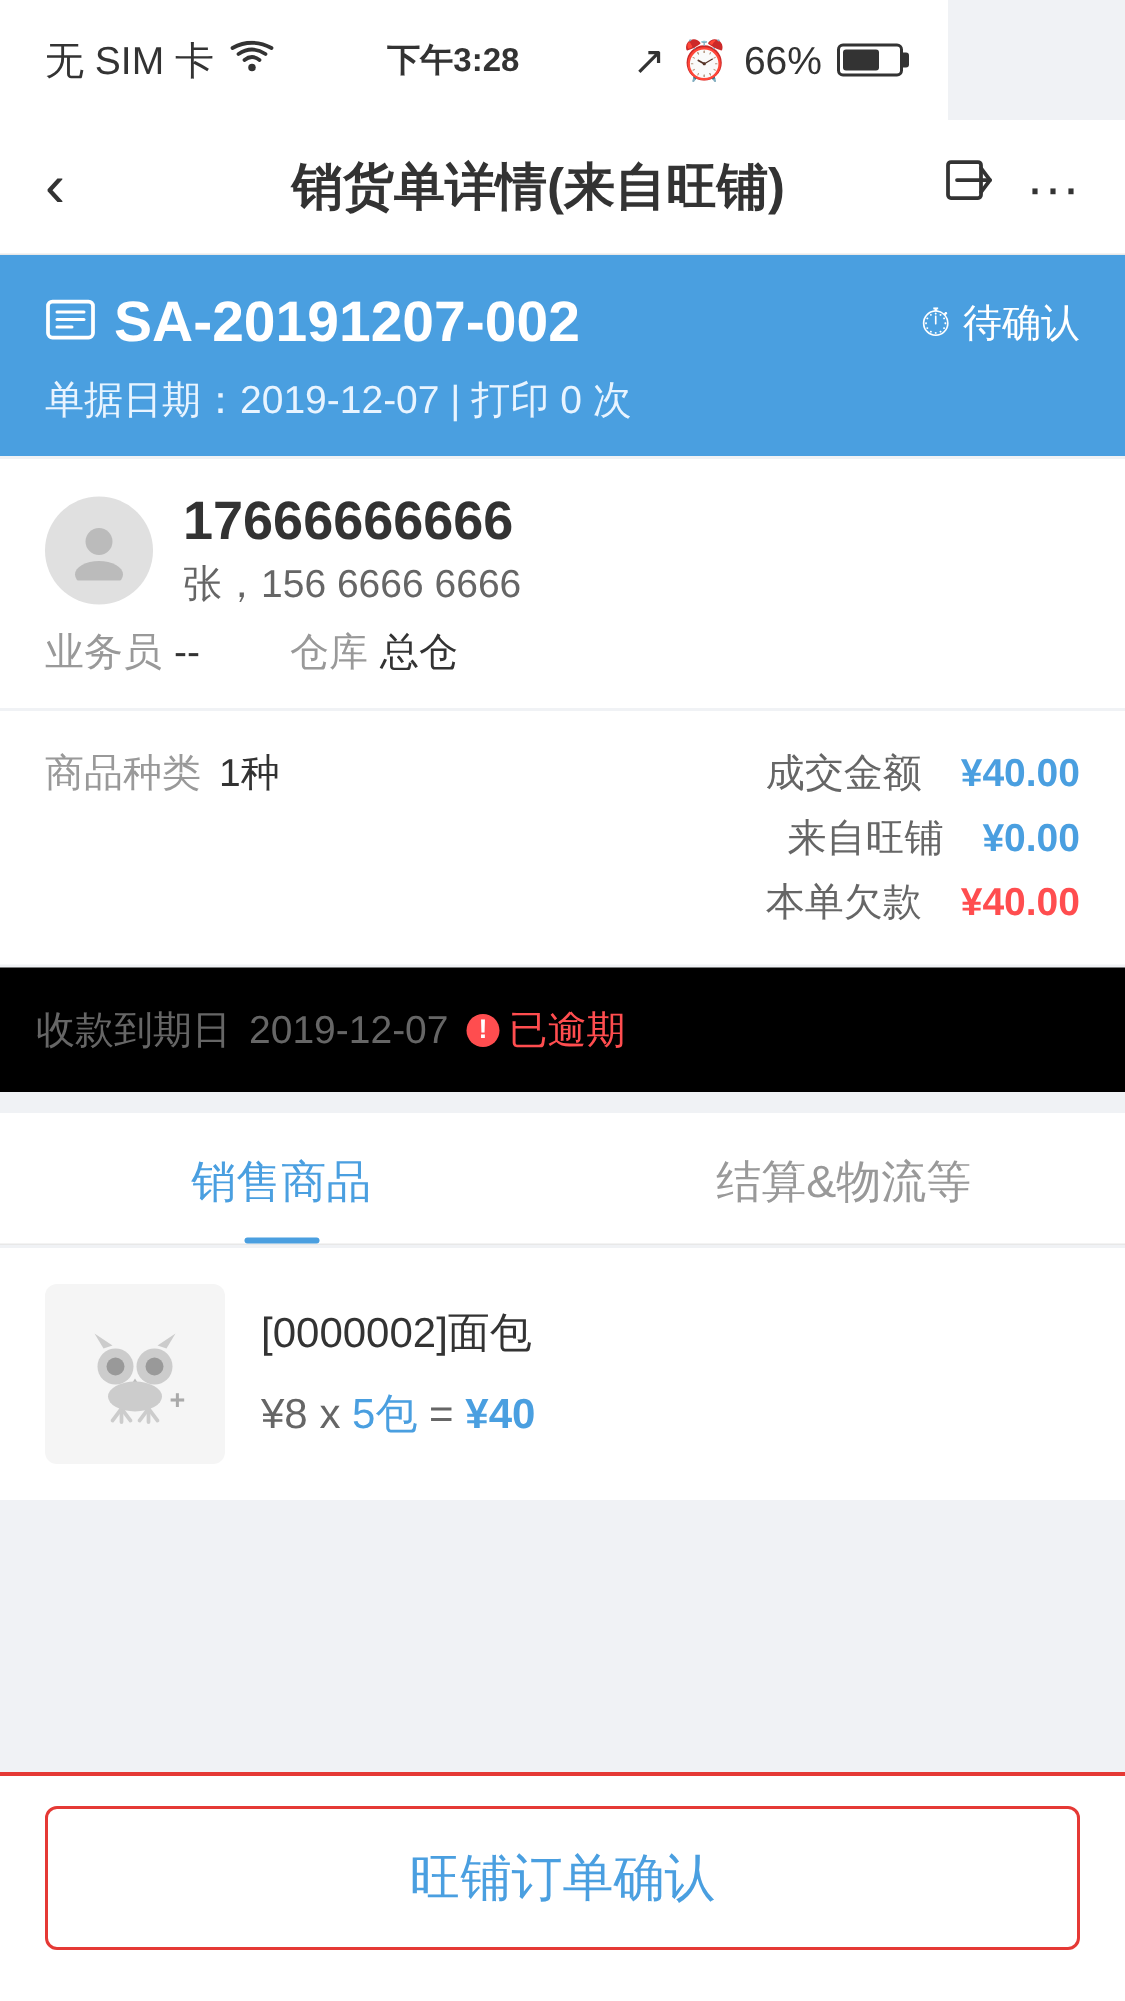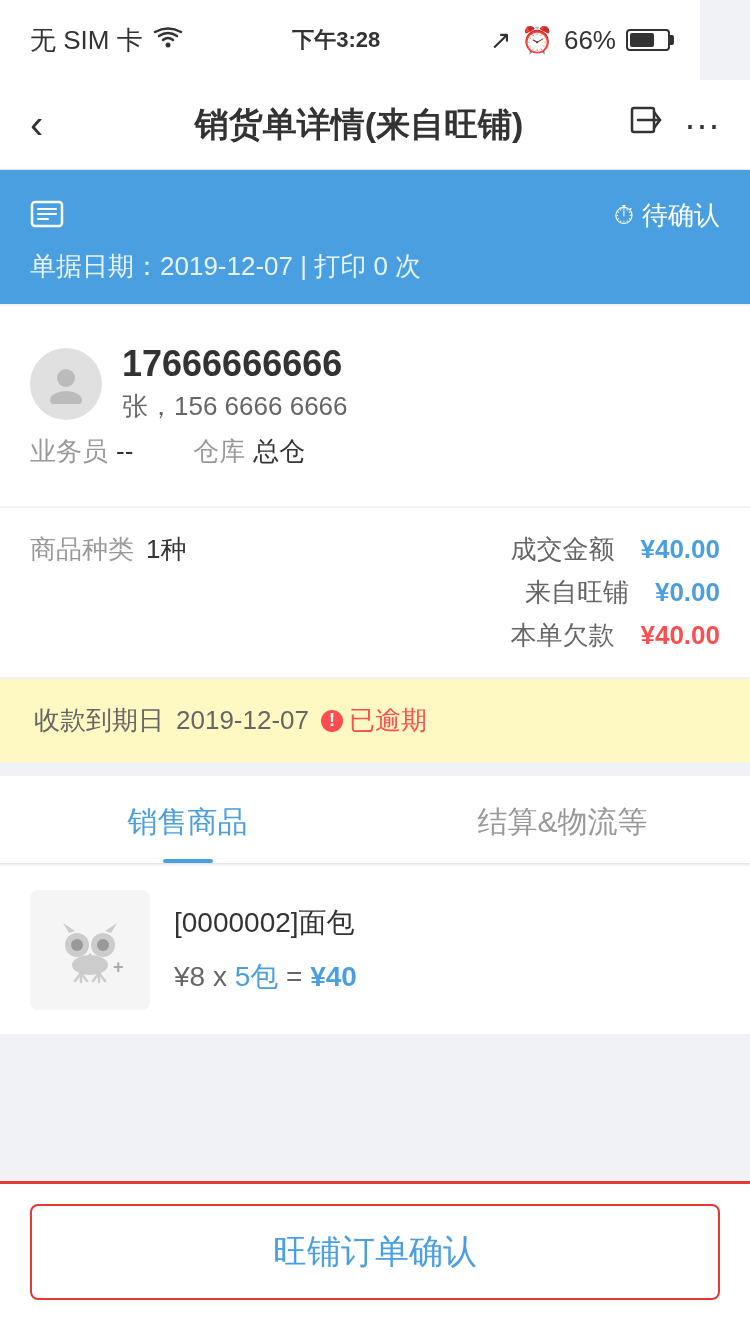--- a/index.html
+++ b/index.html
@@ -9,21 +9,21 @@
       min-height: 1334px;
       background: #f0f2f5;
       font-family: -apple-system, "PingFang SC", "Helvetica Neue", Arial, sans-serif;
       font-size: 28px;
       color: #333;
       position: relative;
     }
 
     
     .status-bar {
-      width: 700px;
+      width: 632px;
       height: 80px;
       background: #fff;
       display: flex;
       align-items: center;
       justify-content: space-between;
       padding: 0 30px;
       font-size: 26px;
       font-weight: 500;
     }
     .status-left {
@@ -131,21 +131,21 @@
       font-size: 26px;
     }
     .order-meta {
       font-size: 26px;
       color: #e8f4ff;
     }
 
     
     .customer-section {
       background: #fff;
-      padding: 37px 30px;
+      padding: 20px 30px;
       margin-top: 2px;
     }
     .customer-row {
       display: flex;
       align-items: center;
       gap: 20px;
       margin-bottom: 10px;
     }
     .avatar {
       width: 72px;
@@ -230,22 +230,22 @@
       color: #4a9fe0;
       font-weight: 700;
       margin-left: 10px;
     }
     .amount-value.red {
       color: #ff4d4f;
     }
 
     
     .due-section {
-      background: #fef9c3;
-      padding: 24px 34px;
+      background: #000000;
+      padding: 24px 24px;
       margin-top: 2px;
       display: flex;
       align-items: center;
       gap: 12px;
       font-size: 26px;
       color: #666;
     }
     .overdue-badge {
       display: flex;
       align-items: center;
@@ -418,20 +418,21 @@
   <div class="order-header-row">
     <div class="order-id">
       <span>
         <svg width="34" height="28" viewBox="0 0 34 28" fill="none">
           <rect x="2" y="2" width="30" height="24" rx="3" stroke="white" stroke-width="2.5" fill="none"></rect>
           <line x1="8" y1="9" x2="26" y2="9" stroke="white" stroke-width="2" stroke-linecap="round"></line>
           <line x1="8" y1="14" x2="26" y2="14" stroke="white" stroke-width="2" stroke-linecap="round"></line>
           <line x1="8" y1="19" x2="18" y2="19" stroke="white" stroke-width="2" stroke-linecap="round"></line>
         </svg>
       </span>
+      <span>SA-20191207-002</span>
     </div>
     <div class="order-status">
       <span>⏱</span>
       <span>待确认</span>
     </div>
   </div>
   <div class="order-meta">单据日期：2019-12-07 | 打印 0 次</div>
 </div>
 
 <div class="customer-section">

